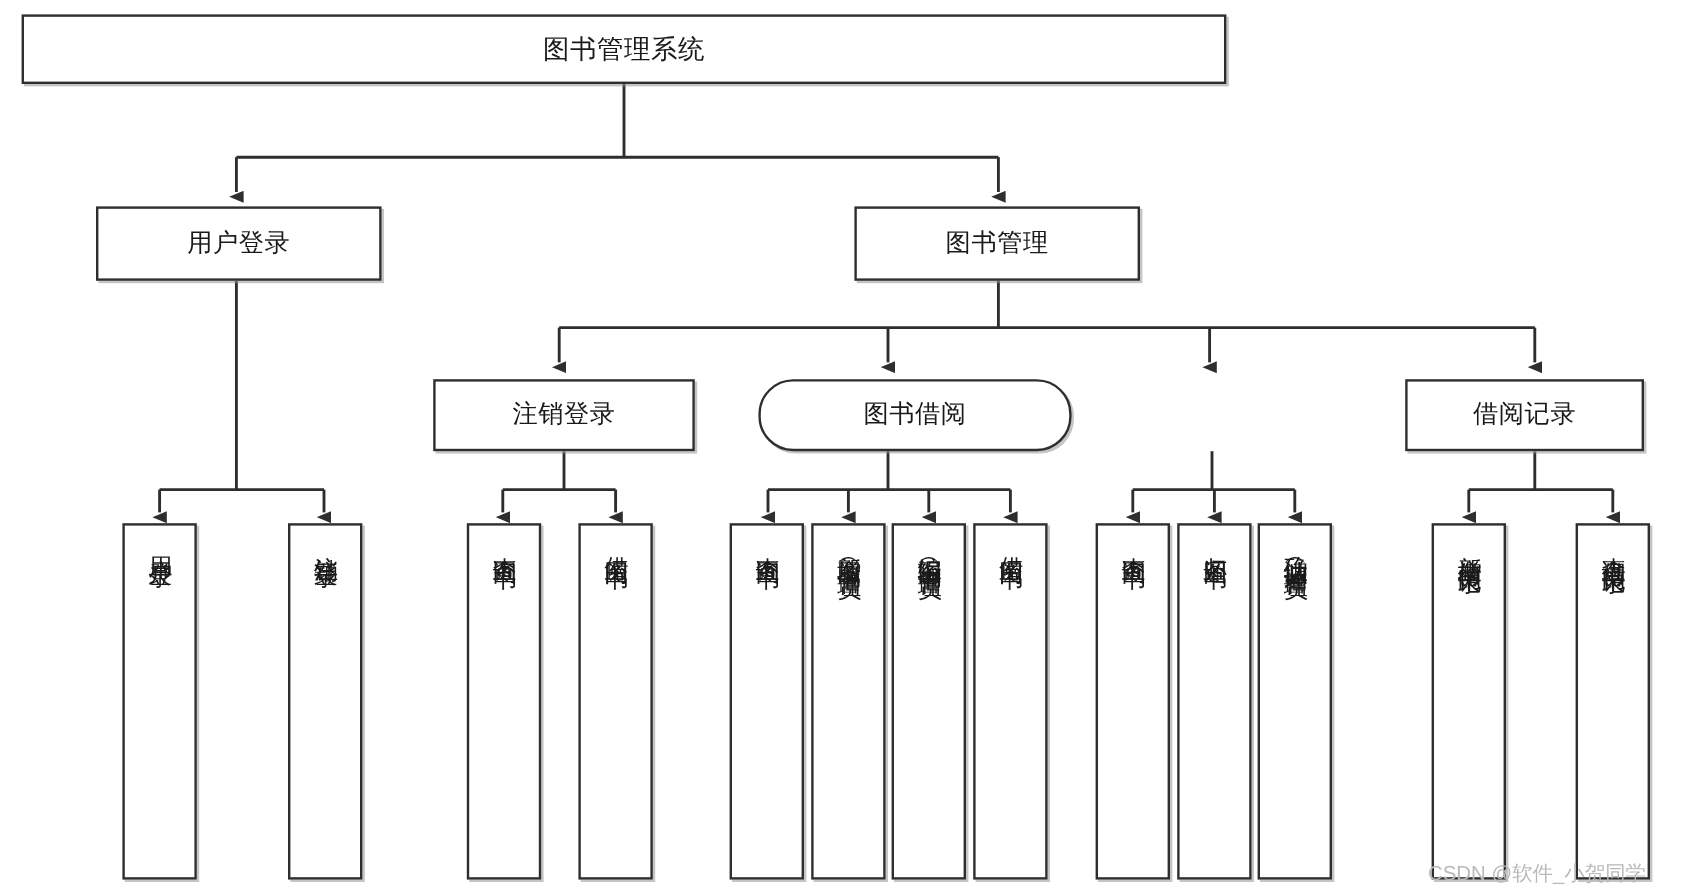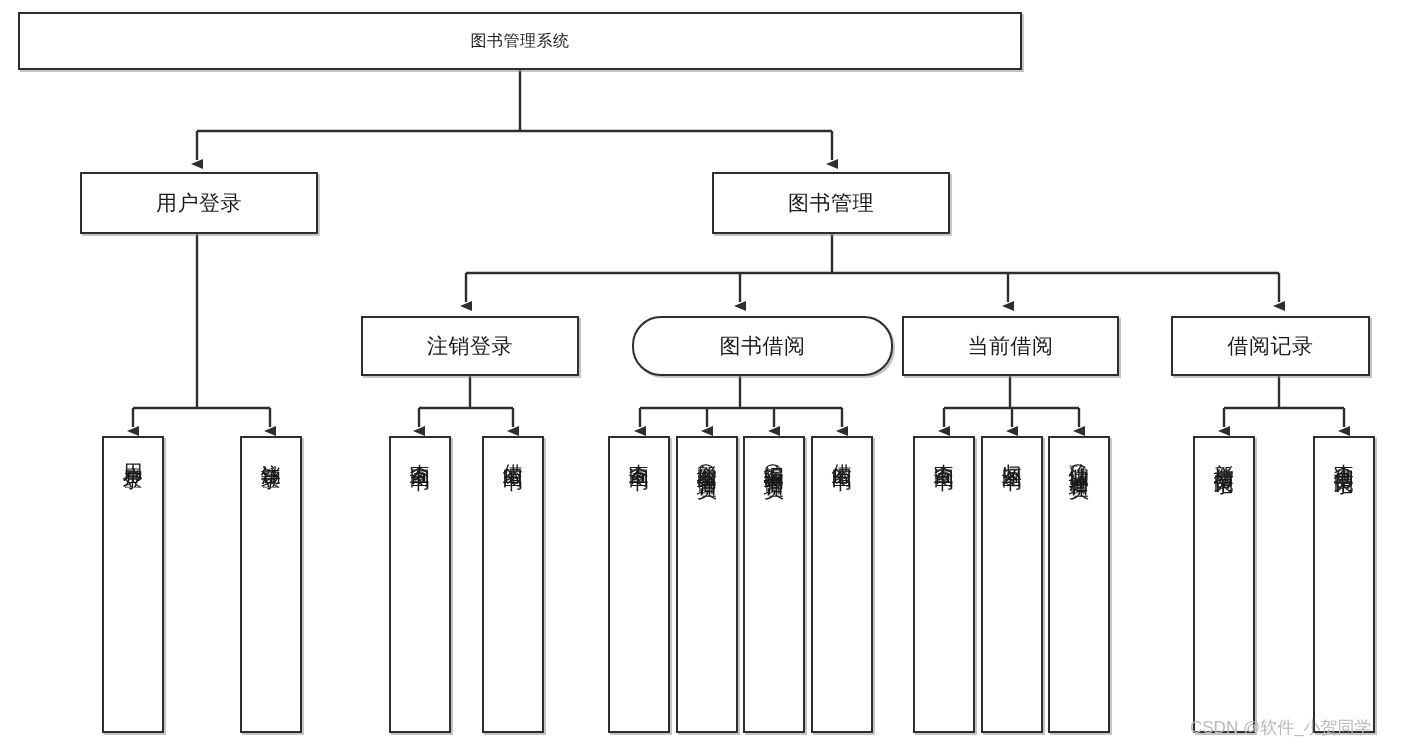--- a/index.html
+++ b/index.html
@@ -39,21 +39,21 @@
     color: #1a1a1a;
     letter-spacing: 0.5px;
     line-height: 1.12;
     text-align: center;
     white-space: nowrap;
   }
   .node.horiz .label {
     font-size: 21px;
   }
   .node.root .label {
-    font-size: 16px;
+    font-size: 22px;
   }
   .node.vert {
     align-items: flex-start;
     padding-top: 10px;
   }
   .node.vert .label {
     writing-mode: vertical-rl;
     text-orientation: upright;
     font-size: 20px;
     letter-spacing: 2.5px;
@@ -131,23 +131,20 @@
   <div class="node horiz" style="left:712px; top:172px; width:238px; height:62px;">
     <span class="label">图书管理</span>
   </div>
 
   <div class="node horiz" style="left:361px; top:316px; width:218px; height:60px;">
     <span class="label">注销登录</span>
   </div>
   <div class="node horiz" style="left:632px; top:316px; width:261px; height:60px;border-radius:29px;">
     <span class="label">图书借阅</span>
   </div>
-  <div class="node horiz" style="left:902px; top:316px; width:217px; height:60px;">
-    <span class="label">当前借阅</span>
-  </div>
   <div class="node horiz" style="left:1171px; top:316px; width:199px; height:60px;">
     <span class="label">借阅记录</span>
   </div>
 
   <div class="node vert" style="left:102px; top:436px; width:62px; height:297px;">
     <span class="label">用户登录</span>
   </div>
   <div class="node vert" style="left:240px; top:436px; width:62px; height:297px;">
     <span class="label">注销登录</span>
   </div>

